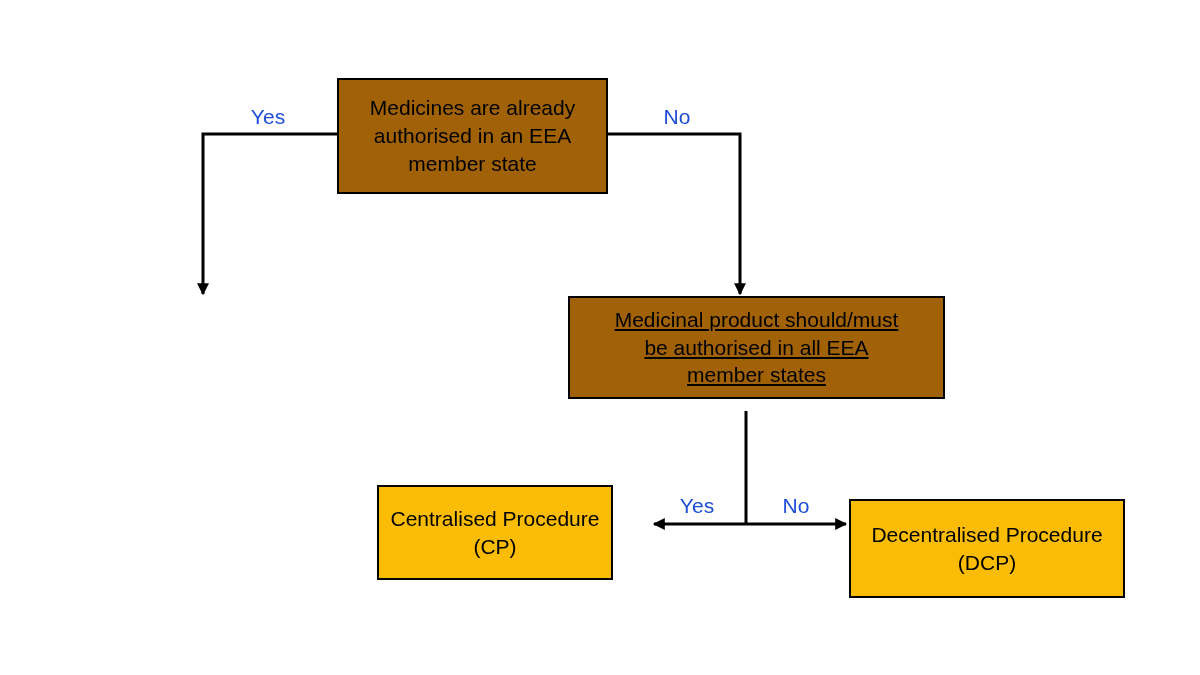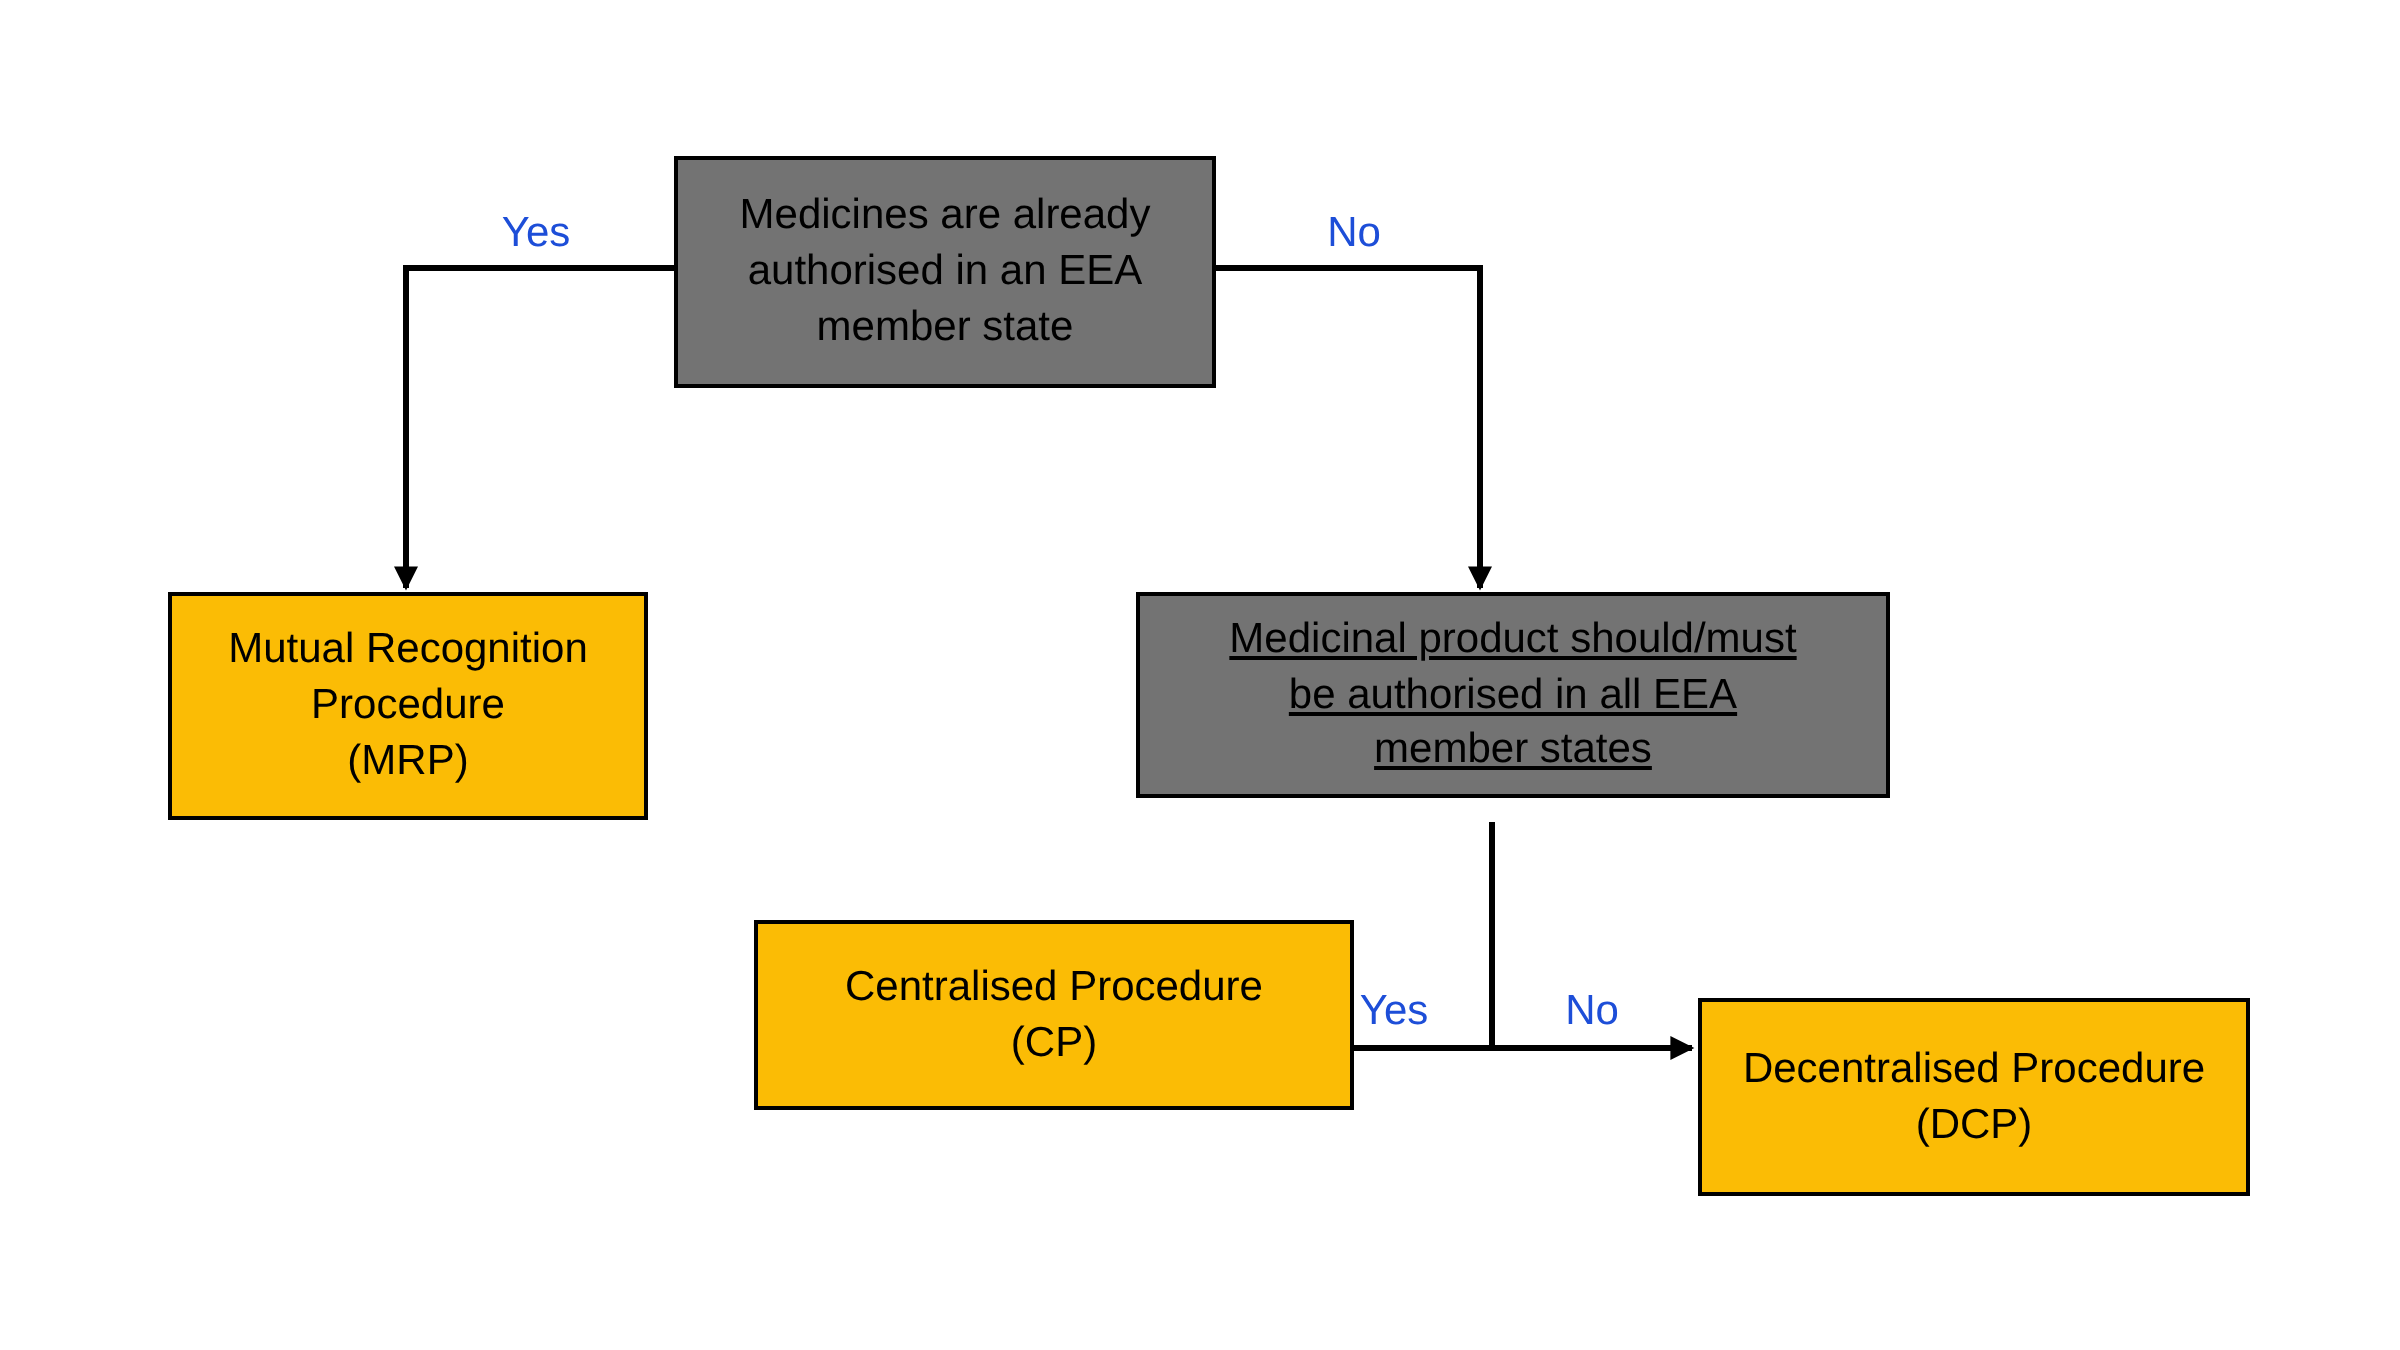--- a/index.html
+++ b/index.html
@@ -34,27 +34,27 @@
     justify-content: center;
     padding: 4px 10px;
   }
   .node .node-text {
     white-space: pre-line;
     text-align: center;
     font-size: 21px;
     line-height: 1.32;
     color: #000000;
   }
-  .node.decision { background: #737373; }
+  .node.decision { background: #a16207; }
   .node.outcome  { background: #fbbc05; }
 
   #node-root { left: 337px; top: 78px;  width: 271px; height: 116px; }
   #node-mrp  { left: 84px;  top: 296px; width: 240px; height: 114px; }
   #node-all  { left: 568px; top: 296px; width: 377px; height: 103px; text-decoration: underline; }
-  #node-cp   { left: 377px; top: 460px; width: 300px; height: 95px; }
+  #node-cp   { left: 377px; top: 485px; width: 236px; height: 95px; }
   #node-dcp  { left: 849px; top: 483px; width: 276px; height: 99px; margin-top: 16px; }
 
   .edge-label {
     position: absolute;
     font-size: 21px;
     color: #1d4ed8;
     transform: translate(-50%, -50%);
     white-space: nowrap;
   }
   #label-yes-top    { left: 268px; top: 117px; }
@@ -84,25 +84,20 @@
 
     <path d="M 746 524 H 846" fill="none" stroke="#000000" stroke-width="3" marker-end="url(#arrowhead)"></path>
   </svg>
 
   <div id="node-root" class="node decision">
     <span class="node-text">Medicines are already
 authorised in an EEA
 member state</span>
   </div>
 
-  <div id="node-mrp" class="node outcome">
-    <span class="node-text">Mutual Recognition
-Procedure
-(MRP)</span>
-  </div>
 
   <div id="node-all" class="node decision">
     <span class="node-text">Medicinal product should/must
 be authorised in all EEA
 member states</span>
   </div>
 
   <div id="node-cp" class="node outcome">
     <span class="node-text">Centralised Procedure
 (CP)</span>

